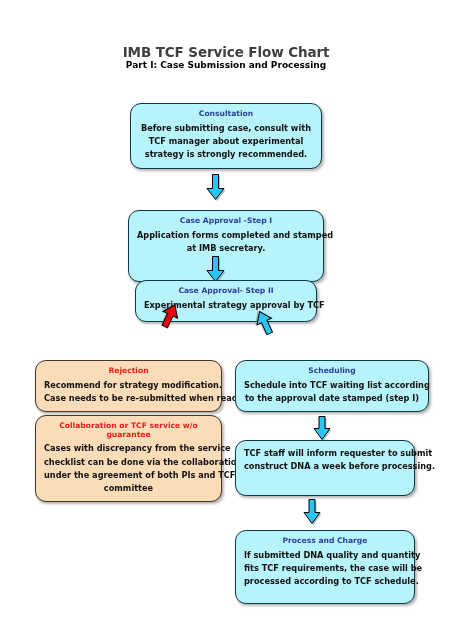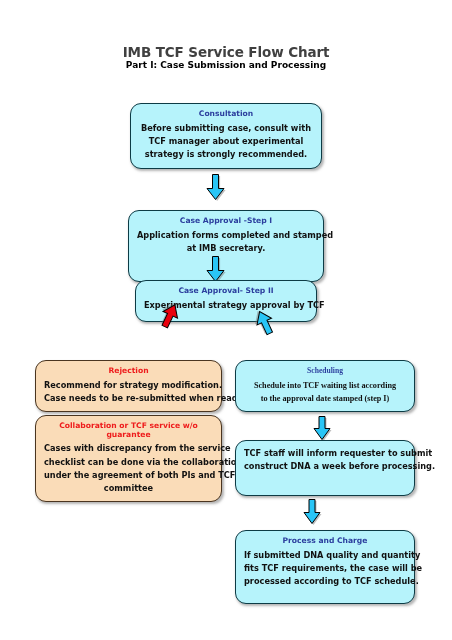--- a/index.html
+++ b/index.html
@@ -176,21 +176,21 @@
   <div class="box peach" style="left:35px; top:415px; width:187px; height:87px;">
     <div class="box-head">Collaboration or TCF service w/o guarantee</div>
     <div class="box-body">
       <span class="ln">Cases with discrepancy from the service</span>
       <span class="ln">checklist can be done via the collaboration</span>
       <span class="ln">under the agreement of both PIs and TCF</span>
       <span class="ln">committee</span>
     </div>
   </div>
 
-  <div class="box cyan" style="left:235px; top:360px; width:180px; height:52px;font-family:Liberation Serif, serif;">
+  <div class="box cyan" style="left:235px; top:360px; width:194px; height:52px;">
     <div class="box-head">Scheduling</div>
     <div class="box-body">
       <span class="ln">Schedule into TCF waiting list according</span>
       <span class="ln">to the approval date stamped (step I)</span>
     </div>
   </div>
 
   <div class="arrow" style="left:312px; top:415px;">
     <svg width="22" height="28" viewBox="0 0 22 28">
       <g transform="translate(1.5,1.5)">

